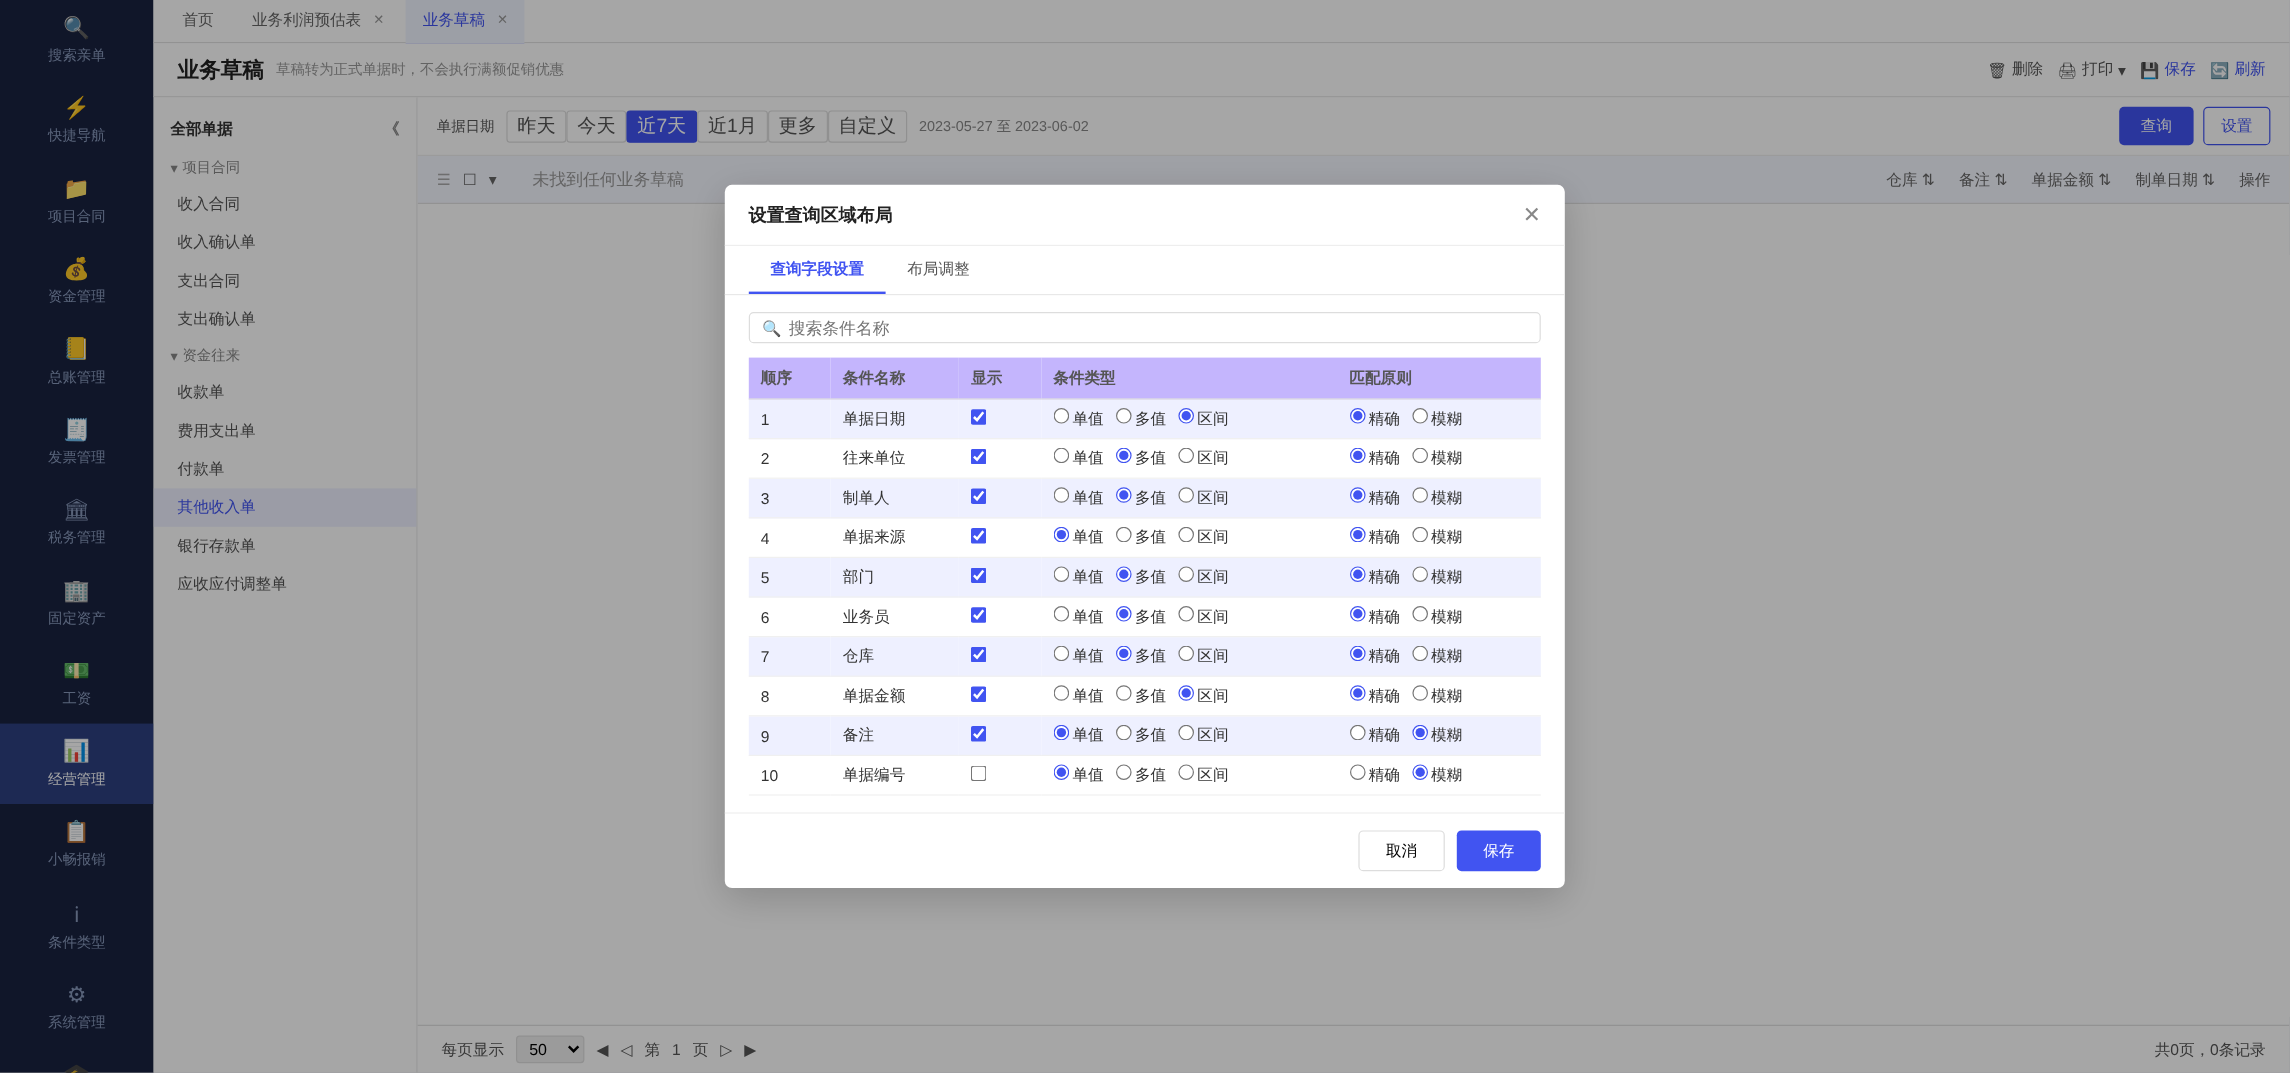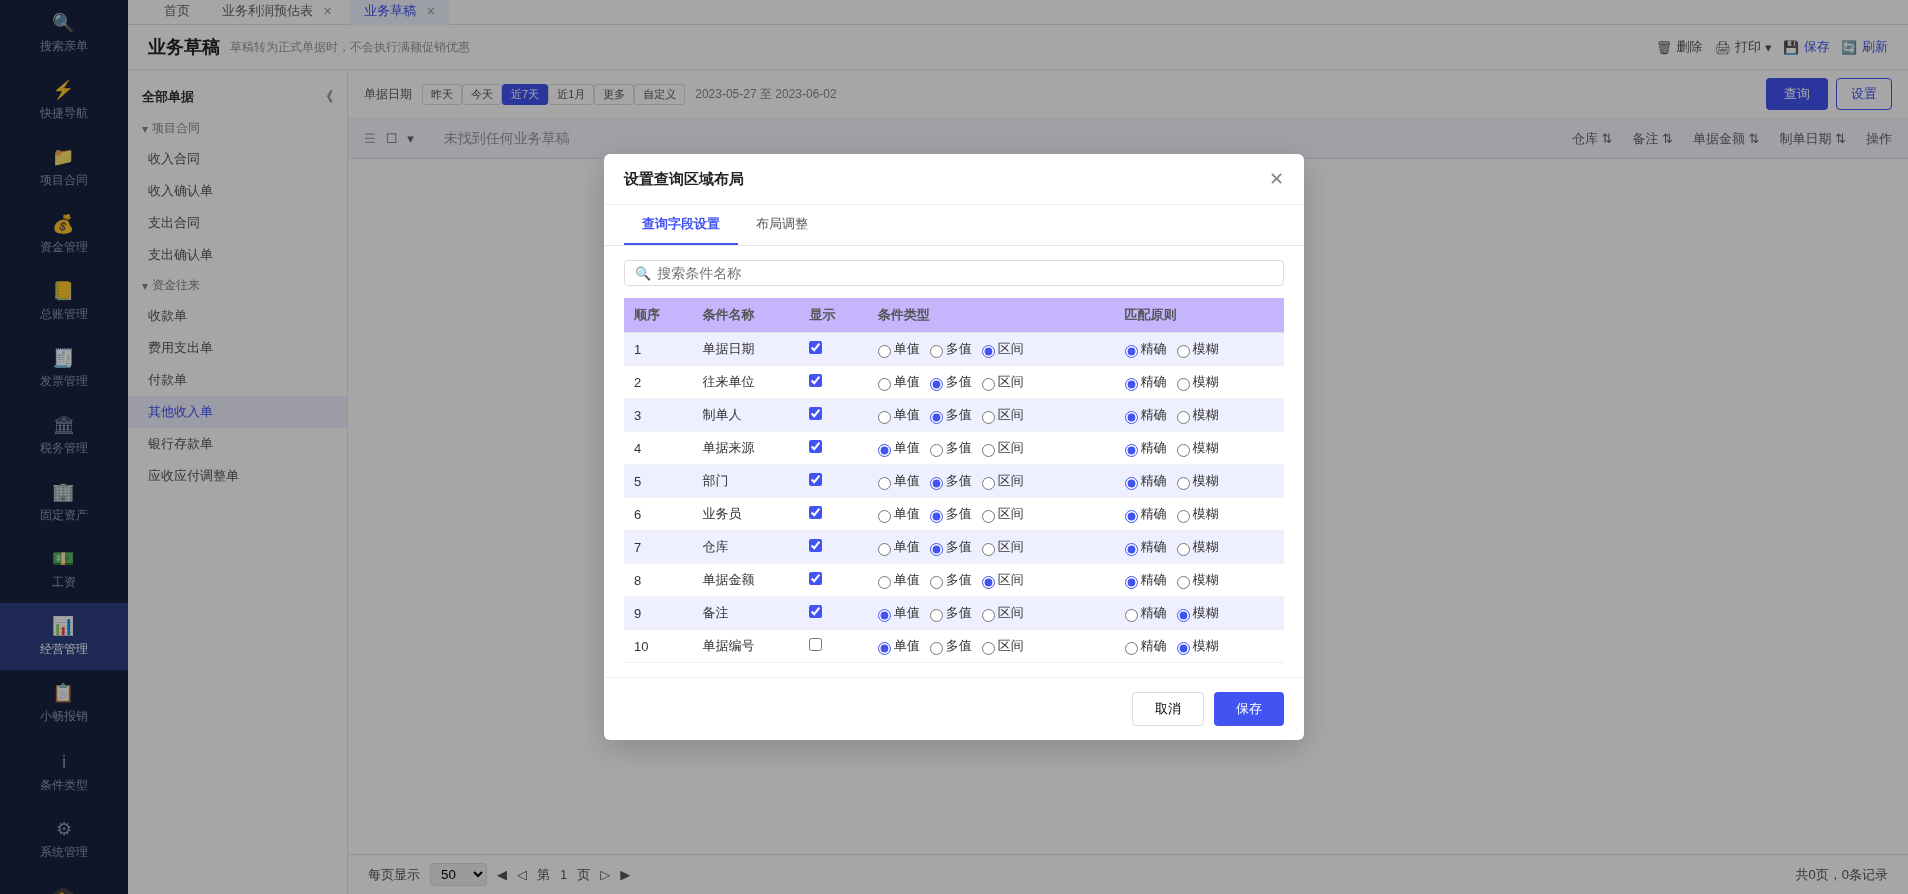--- a/index.html
+++ b/index.html
@@ -8,21 +8,21 @@
     
     .sidebar { width: 128px; background: #1a2340; color: #aab; height: 100%; display: flex; flex-direction: column; }
     .sidebar-item { display: flex; flex-direction: column; align-items: center; padding: 12px 8px; cursor: pointer; color: #8899bb; font-size: 12px; gap: 4px; }
     .sidebar-item.active { background: #2d3f80; color: #fff; }
     .sidebar-item .icon { font-size: 18px; }
 
     
     .main { flex: 1; display: flex; flex-direction: column; background: #f0f2f5; }
 
     
-    .tabs-bar { background: #fff; display: flex; align-items: center; height: 25px; border-bottom: 1px solid #e0e0e0; padding: 0 22px; gap: 4px; }
+    .tabs-bar { background: #fff; display: flex; align-items: center; height: 36px; border-bottom: 1px solid #e0e0e0; padding: 0 10px; gap: 4px; }
     .tab { padding: 0 14px; height: 40px; display: flex; align-items: center; gap: 6px; font-size: 13px; cursor: pointer; color: #666; border-bottom: 2px solid transparent; }
     .tab.active { color: #4154f1; border-bottom: 2px solid #4154f1; background: #f0f4ff; }
     .tab .close-btn { color: #999; font-size: 11px; margin-left: 4px; }
 
     
     .page-header { background: #fff; padding: 10px 20px; display: flex; align-items: center; gap: 10px; border-bottom: 1px solid #e8e8e8; }
     .page-title { font-size: 18px; font-weight: bold; color: #222; }
     .page-subtitle { font-size: 12px; color: #999; }
     .header-actions { margin-left: auto; display: flex; gap: 12px; }
     .header-btn { display: flex; align-items: center; gap: 4px; color: #555; cursor: pointer; font-size: 13px; }
@@ -35,21 +35,21 @@
     .left-panel { width: 220px; background: #fff; border-right: 1px solid #e8e8e8; padding: 10px 0; }
     .left-panel-header { display: flex; align-items: center; padding: 8px 14px; font-weight: bold; justify-content: space-between; }
     .collapse-btn { cursor: pointer; color: #888; }
     .left-nav-item { padding: 7px 20px; cursor: pointer; color: #555; font-size: 13px; }
     .left-nav-item.active { background: #eef0ff; color: #4154f1; }
     .left-nav-section { padding: 6px 14px; color: #888; font-size: 12px; display: flex; align-items: center; gap: 4px; cursor: pointer; }
 
     
     .toolbar-row { background: #fff; padding: 8px 16px; display: flex; align-items: center; gap: 10px; border-bottom: 1px solid #eee; flex-wrap: wrap; }
     .date-label { font-size: 12px; color: #555; }
-    .date-btn { padding: 2px 8px; border: 1px solid #ddd; border-radius: 3px; cursor: pointer; font-size: 11px; color: #555; background: #fff; }
+    .date-btn { padding: 2px 8px; border: 1px solid #ddd; border-radius: 3px; cursor: pointer; font-size: 16px; color: #555; background: #fff; }
     .date-btn.active { background: #4154f1; color: #fff; border-color: #4154f1; }
 
     
     .table-area { background: #fff; flex: 1; overflow: auto; }
     .table-header { display: flex; align-items: center; padding: 0 16px; height: 40px; background: #f5f7ff; border-bottom: 1px solid #e0e0e0; font-size: 13px; color: #666; }
 
     
     .right-btns { display: flex; gap: 8px; margin-left: auto; }
     .btn-query { background: #4154f1; color: #fff; border: none; padding: 6px 18px; border-radius: 4px; cursor: pointer; font-size: 13px; }
     .btn-set { background: #fff; color: #4154f1; border: 1px solid #4154f1; padding: 6px 14px; border-radius: 4px; cursor: pointer; font-size: 13px; }
@@ -64,21 +64,21 @@
     .dialog-tab { padding: 10px 18px; cursor: pointer; font-size: 13px; color: #555; border-bottom: 2px solid transparent; }
     .dialog-tab.active { color: #4154f1; border-bottom: 2px solid #4154f1; font-weight: bold; }
     .dialog-body { flex: 1; overflow: auto; padding: 14px 20px; }
     .search-box { display: flex; align-items: center; border: 1px solid #ddd; border-radius: 4px; padding: 4px 10px; gap: 6px; margin-bottom: 12px; width: 100%; }
     .search-box input { border: none; outline: none; font-size: 14px; flex: 1; }
     .settings-table { width: 100%; border-collapse: collapse; font-size: 13px; }
     .settings-table th { background: #c4b5fd; padding: 8px 10px; text-align: left; color: #555; font-weight: bold; border-bottom: 1px solid #e0e0e0; }
     .settings-table td { padding: 7px 10px; border-bottom: 1px solid #f0f0f0; vertical-align: middle; }
     .settings-table tr.highlighted { background: #eef0ff; }
     .radio-group { display: flex; align-items: center; gap: 10px; white-space: nowrap; }
-    .radio-item { display: flex; align-items: flex-end; gap: 3px; cursor: pointer; }
+    .radio-item { display: flex; align-items: flex-start; gap: 3px; cursor: pointer; }
     .radio-item input[type=radio] { accent-color: #4154f1; }
     .checkbox-item { accent-color: #4154f1; }
     .dialog-footer { display: flex; justify-content: flex-end; gap: 10px; padding: 14px 20px; border-top: 1px solid #eee; }
     .btn-cancel { padding: 7px 22px; border: 1px solid #ddd; border-radius: 4px; background: #fff; cursor: pointer; font-size: 13px; }
     .btn-save { padding: 7px 22px; border: none; border-radius: 4px; background: #4154f1; color: #fff; cursor: pointer; font-size: 13px; }
 
     .bottom-bar { background: #fff; border-top: 1px solid #e0e0e0; padding: 8px 20px; display: flex; align-items: center; gap: 10px; font-size: 13px; color: #555; }
 
     .empty-hint { color: #999; padding: 30px 20px; font-size: 14px; }
   </style>

